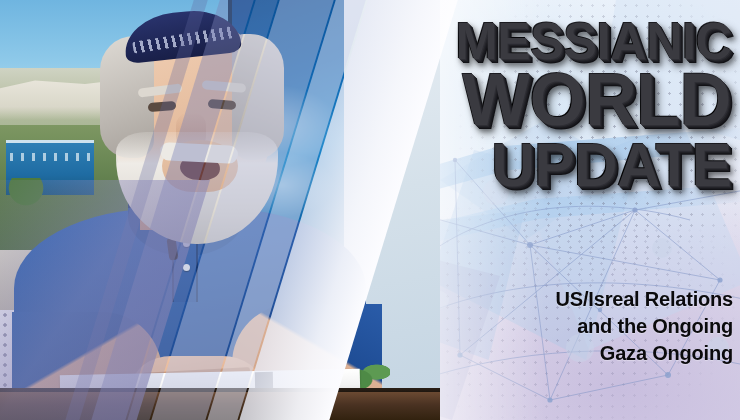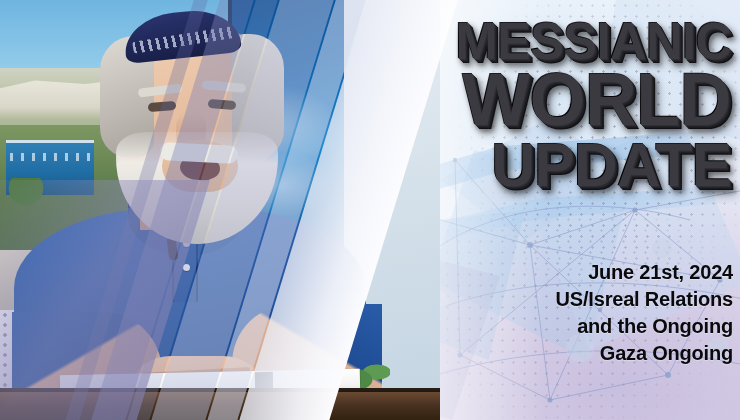--- a/index.html
+++ b/index.html
@@ -395,19 +395,18 @@
     <div class="band" id="band-e"></div>
   </div>
   <div id="band-lower"></div>
   <div class="layer" id="right-wash"></div>
 
   <div class="layer" id="titles">
     <div class="title-line" id="t-messianic">MESSIANIC</div>
     <div class="title-line" id="t-world">WORLD</div>
     <div class="title-line" id="t-update">UPDATE</div>
 
-    <div class="sub-line" id="s-0">June 21st, 2024</div>
     <div class="sub-line" id="s-1">US/Isreal Relations</div>
     <div class="sub-line" id="s-2">and the Ongoing</div>
     <div class="sub-line" id="s-3">Gaza Ongoing</div>
   </div>
 
 </div>
 
 </body></html>

